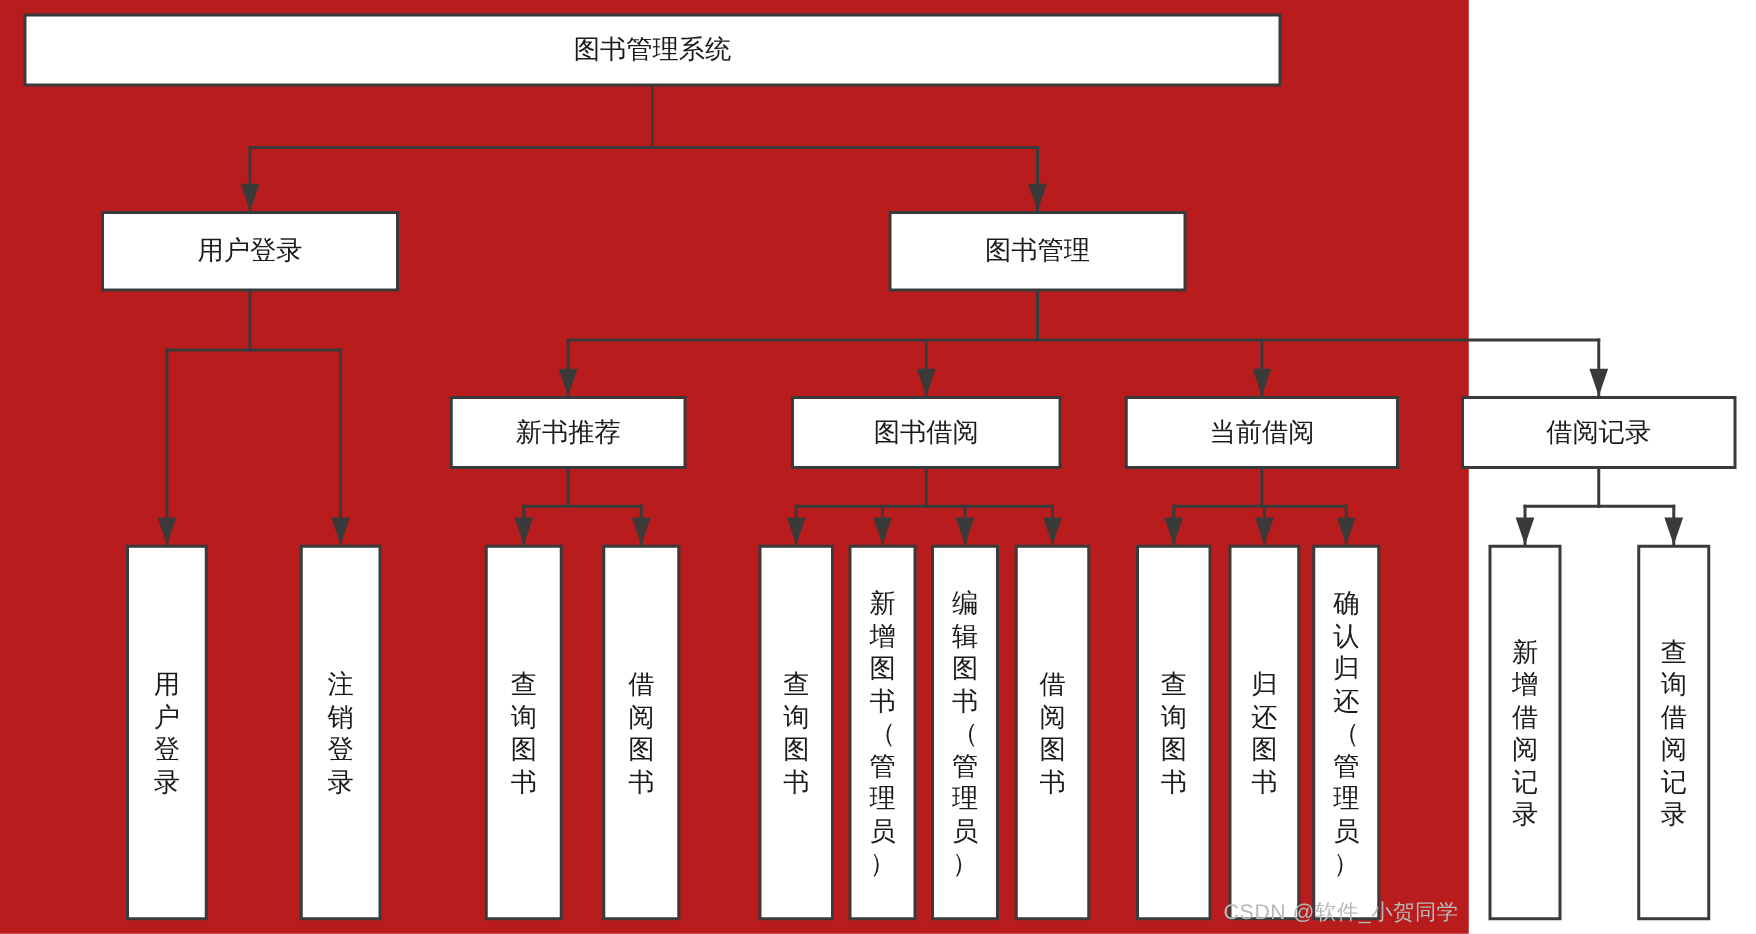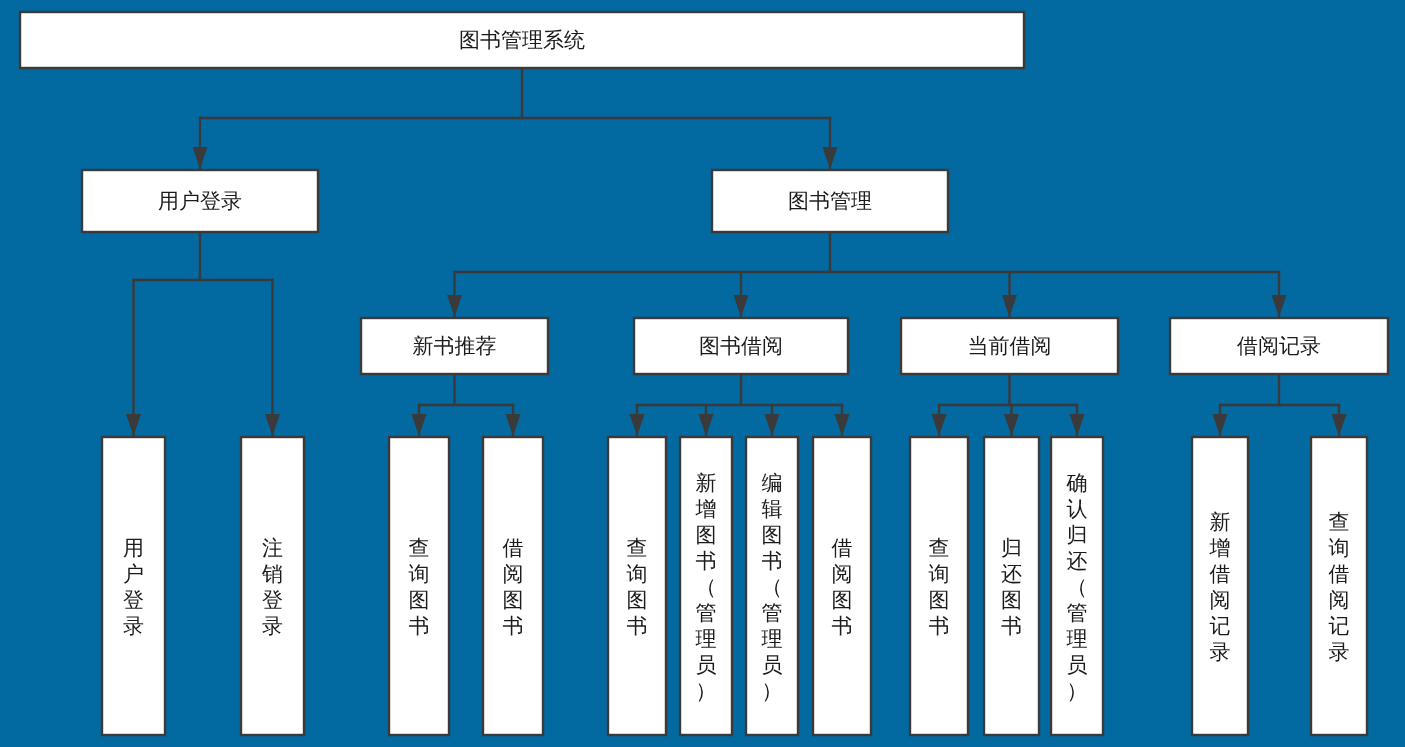--- a/index.html
+++ b/index.html
@@ -10,23 +10,23 @@
   }
   body {
     width: 1405px;
     height: 747px;
     font-family: "Liberation Sans", "DejaVu Sans", sans-serif;
     overflow: hidden;
     position: relative;
   }
   #diagram-root {
     position: relative;
-    width: 1405px;
+    width: 1175px;
     height: 747px;
-    background: #0369a1;
+    background: #b91c1c;
   }
   svg#diagram-svg {
     position: absolute;
     left: 0;
     top: 0;
     width: 1405px;
     height: 747px;
     display: block;
   }
   .node-box {
@@ -206,14 +206,15 @@
           <rect x="1192" y="437" width="56" height="298" rx="0" class="node-box"></rect>
           <text x="1220" y="528.8" class="node-label-v"><tspan x="1220" dy="0">新</tspan><tspan x="1220" dy="26">增</tspan><tspan x="1220" dy="26">借</tspan><tspan x="1220" dy="26">阅</tspan><tspan x="1220" dy="26">记</tspan><tspan x="1220" dy="26">录</tspan></text>
         </g>
         <g>
           <rect x="1311" y="437" width="56" height="298" rx="0" class="node-box"></rect>
           <text x="1339" y="528.8" class="node-label-v"><tspan x="1339" dy="0">查</tspan><tspan x="1339" dy="26">询</tspan><tspan x="1339" dy="26">借</tspan><tspan x="1339" dy="26">阅</tspan><tspan x="1339" dy="26">记</tspan><tspan x="1339" dy="26">录</tspan></text>
         </g>
       </g>
   </svg>
 
+  <div class="watermark-text">CSDN @软件_小贺同学</div>
 
 </div>
 
 </body></html>

